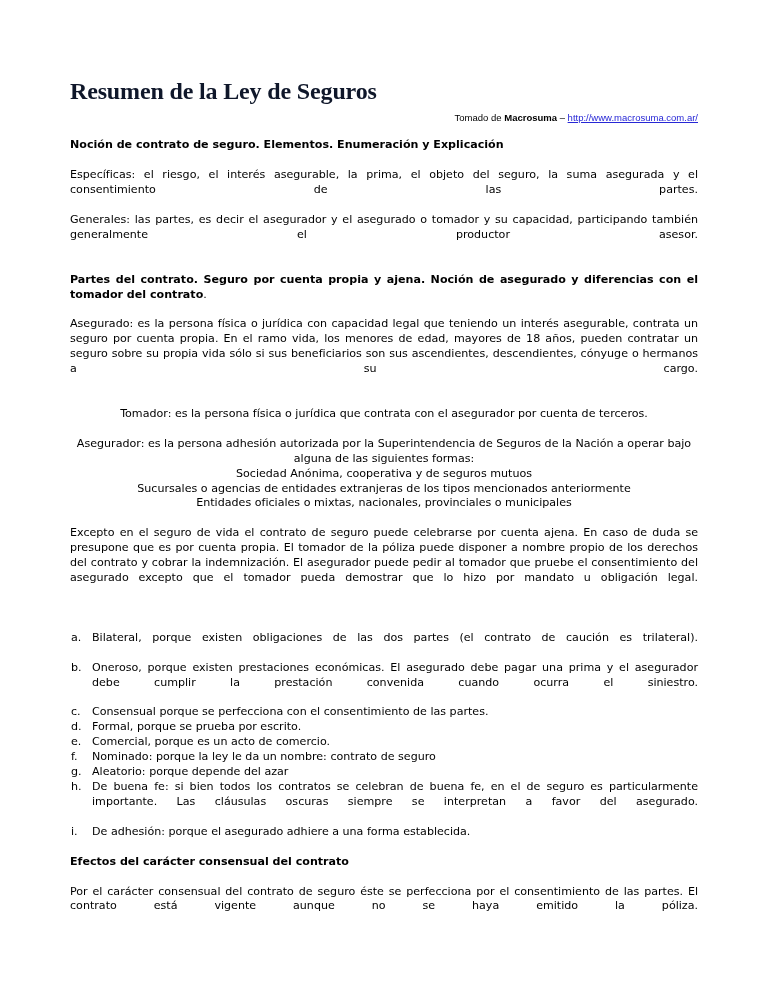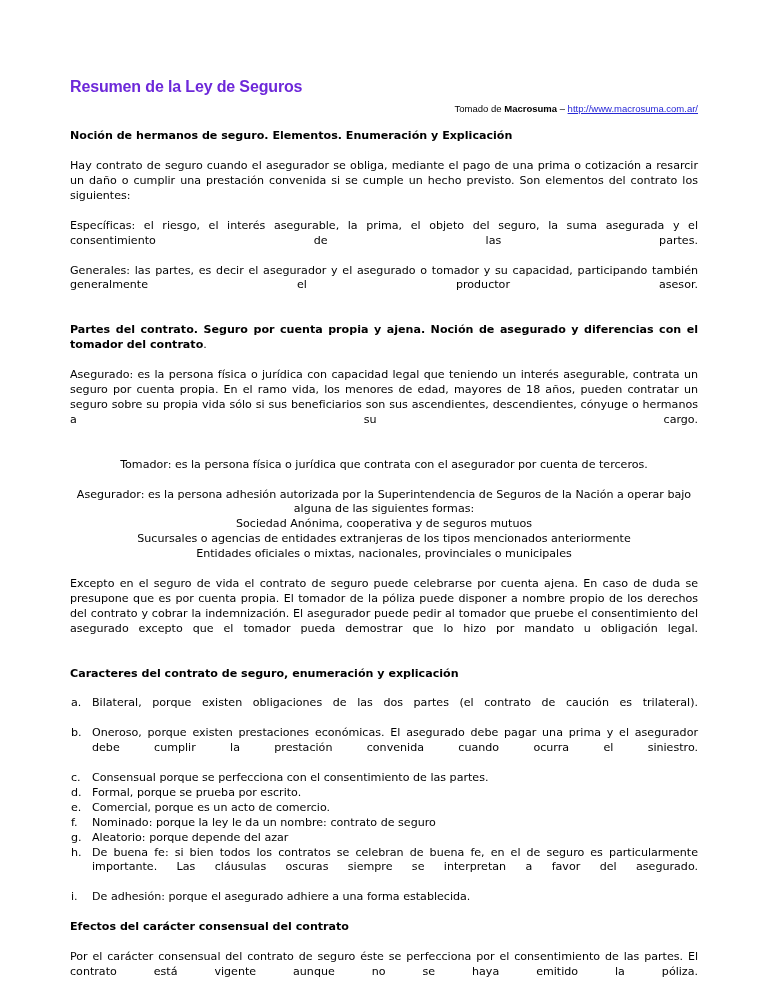--- a/index.html
+++ b/index.html
@@ -22,28 +22,28 @@
     box-sizing: border-box;
     padding: 78px 70px 0 70px;
     overflow: hidden;
   }
   .content {
     width: 628px;
   }
 
   
   .doc-title {
-    font-family: Liberation Sans, sans-serif;
-    font-size: 16px;
+    font-family: Liberation Serif, serif;
+    font-size: 24px;
     font-weight: bold;
     line-height: 1.12;
     letter-spacing: -0.15px;
     margin: 0;
     padding: 0;
-    color: #6d28d9;
+    color: #0f172a;
   }
 
   
   .attribution {
     font-family: Liberation Sans, sans-serif;
     font-size: 9.5px;
     line-height: 1.2;
     text-align: right;
     margin: 7px 0 0 0;
     color: #000;
@@ -120,25 +120,24 @@
   <div class="content">
 
     <h1 class="doc-title">Resumen de la Ley de Seguros</h1>
 
     <div class="attribution">
       <span>Tomado de </span><span class="src-name">Macrosuma</span><span> – </span><a class="src-link" href="#">http://www.macrosuma.com.ar/</a>
     </div>
 
     <div class="gap"></div>
 
-    <h2 class="section-heading tight"><span>Noción de hermanos de seguro. Elementos. Enumeración y Explicación</span><span class="trail"></span></h2>
+    <h2 class="section-heading tight"><span>Noción de contrato de seguro. Elementos. Enumeración y Explicación</span><span class="trail"></span></h2>
 
     <div class="gap"></div>
 
-    <p class="para justify"><span class="t">Hay contrato de seguro cuando el asegurador se obliga, mediante el pago de una prima o cotización a resarcir un daño o cumplir una prestación convenida si se cumple un hecho previsto. Son elementos del contrato los siguientes:</span></p>
     <p class="para justify"><span class="t">Específicas: el riesgo, el interés asegurable, la prima, el objeto del seguro, la suma asegurada y el consentimiento de las partes.</span></p>
     <p class="para justify"><span class="t">Generales: las partes, es decir el asegurador y el asegurado o tomador y su capacidad, participando también generalmente el productor asesor.</span></p>
 
     <div class="gap"></div>
 
     <h2 class="section-heading"><span class="t">Partes del contrato. Seguro por cuenta propia y ajena. Noción de asegurado y diferencias con el tomador del contrato</span><span class="trail">.</span></h2>
 
     <div class="gap"></div>
 
     <p class="para justify"><span class="t">Asegurado: es la persona física o jurídica con capacidad legal que teniendo un interés asegurable, contrata un seguro por cuenta propia. En el ramo vida, los menores de edad, mayores de 18 años, pueden contratar un seguro sobre su propia vida sólo si sus beneficiarios son sus ascendientes, descendientes, cónyuge o hermanos a su cargo.</span></p>
@@ -153,21 +152,20 @@
     <p class="para left"><span class="t">Sociedad Anónima, cooperativa y de seguros mutuos</span></p>
     <p class="para left"><span class="t">Sucursales o agencias de entidades extranjeras de los tipos mencionados anteriormente</span></p>
     <p class="para left"><span class="t">Entidades oficiales o mixtas, nacionales, provinciales o municipales</span></p>
 
     <div class="gap"></div>
 
     <p class="para justify"><span class="t">Excepto en el seguro de vida el contrato de seguro puede celebrarse por cuenta ajena. En caso de duda se presupone que es por cuenta propia. El tomador de la póliza puede disponer a nombre propio de los derechos del contrato y cobrar la indemnización. El asegurador puede pedir al tomador que pruebe el consentimiento del asegurado excepto que el tomador pueda demostrar que lo hizo por mandato u obligación legal.</span></p>
 
     <div class="gap"></div>
 
-    <h2 class="section-heading tight"><span>Caracteres del contrato de seguro, enumeración y explicación</span><span class="trail"></span></h2>
 
     <div class="gap"></div>
 
     <div class="letter-list">
       <div class="li justify"><span class="marker">a.</span><span class="t">Bilateral, porque existen obligaciones de las dos partes (el contrato de caución es trilateral).</span></div>
       <div class="li justify"><span class="marker">b.</span><span class="t">Oneroso, porque existen prestaciones económicas. El asegurado debe pagar una prima y el asegurador debe cumplir la prestación convenida cuando ocurra el siniestro.</span></div>
       <div class="li left"><span class="marker">c.</span><span class="t">Consensual porque se perfecciona con el consentimiento de las partes.</span></div>
       <div class="li left"><span class="marker">d.</span><span class="t">Formal, porque se prueba por escrito.</span></div>
       <div class="li left"><span class="marker">e.</span><span class="t">Comercial, porque es un acto de comercio.</span></div>
       <div class="li left"><span class="marker">f.</span><span class="t">Nominado: porque la ley le da un nombre: contrato de seguro</span></div>

